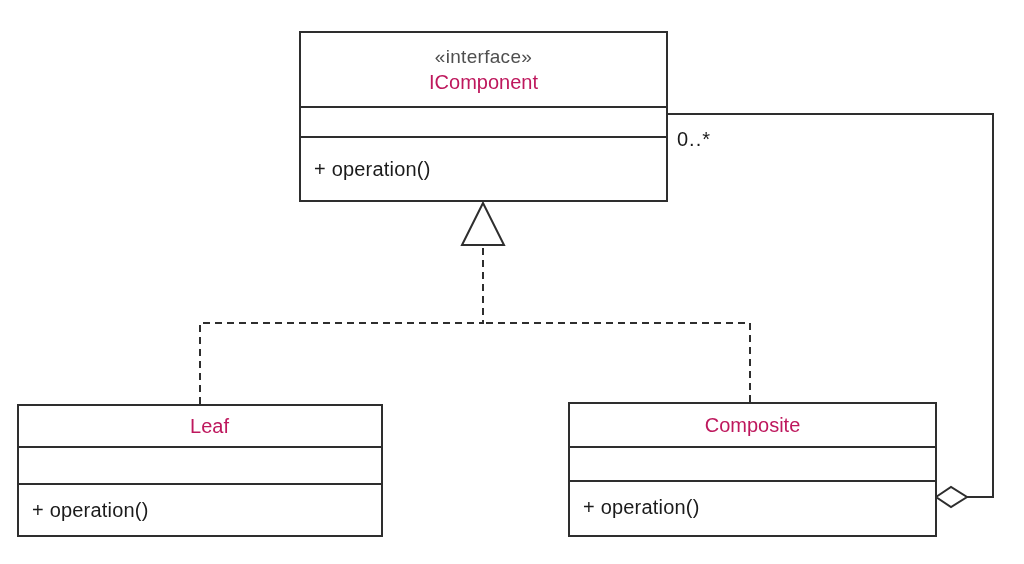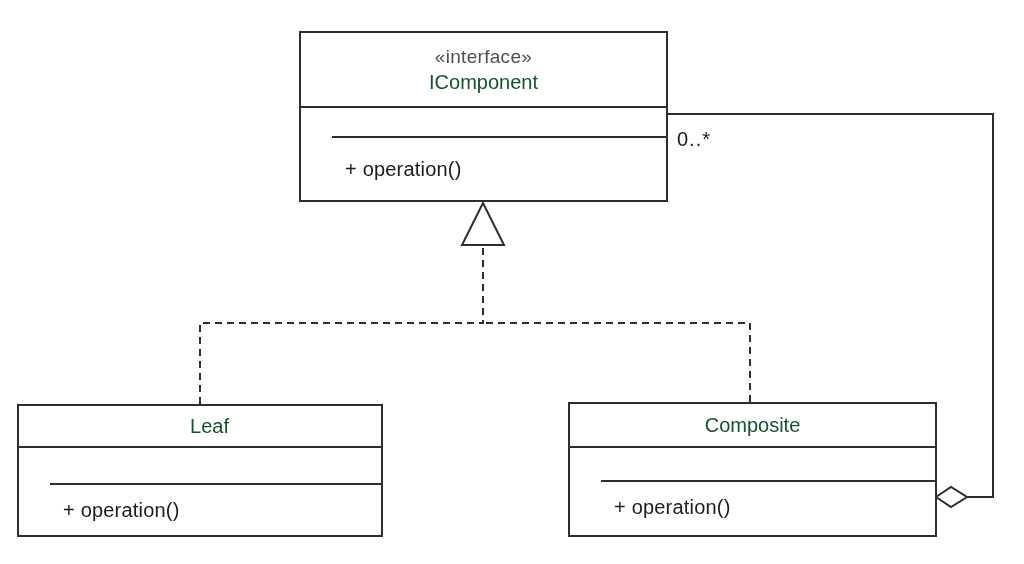--- a/index.html
+++ b/index.html
@@ -46,27 +46,26 @@
   }
   .stereotype {
     font-size: 19px;
     line-height: 25px;
     color: #4f4f4f;
     letter-spacing: 0.3px;
   }
   .cls-name {
     font-size: 20px;
     line-height: 27px;
-    color: #14532d;
+    color: #be185d;
   }
   .methods-comp {
     display: flex;
     align-items: center;
     padding-left: 13px;
-    margin-left: 31px;
   }
   .method {
     font-size: 20px;
     color: #1b1b1b;
     letter-spacing: 0.2px;
   }
   
   #box-icomponent { left: 299px; top: 31px; width: 369px; height: 171px; }
   #box-icomponent .title-comp   { height: 73px; }
   #box-icomponent .attrs-comp   { height: 30px; }

